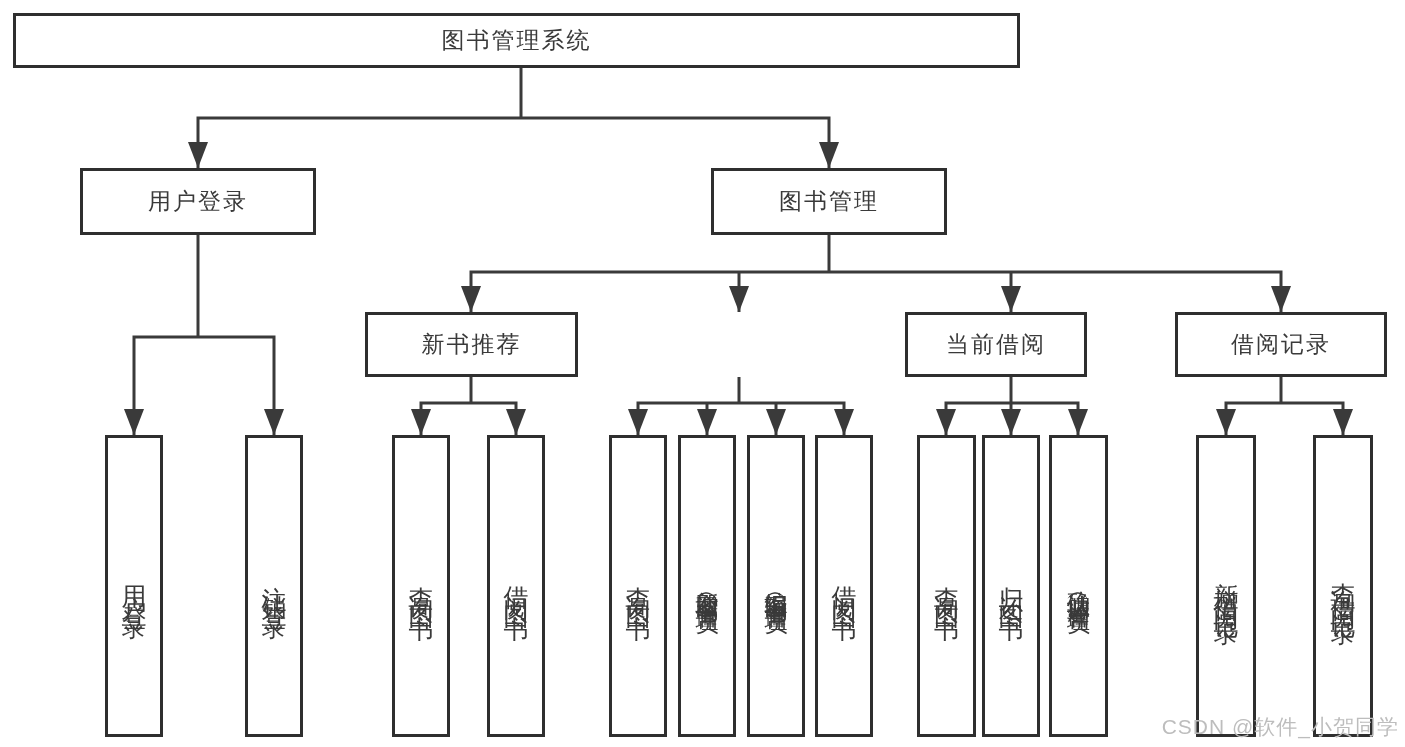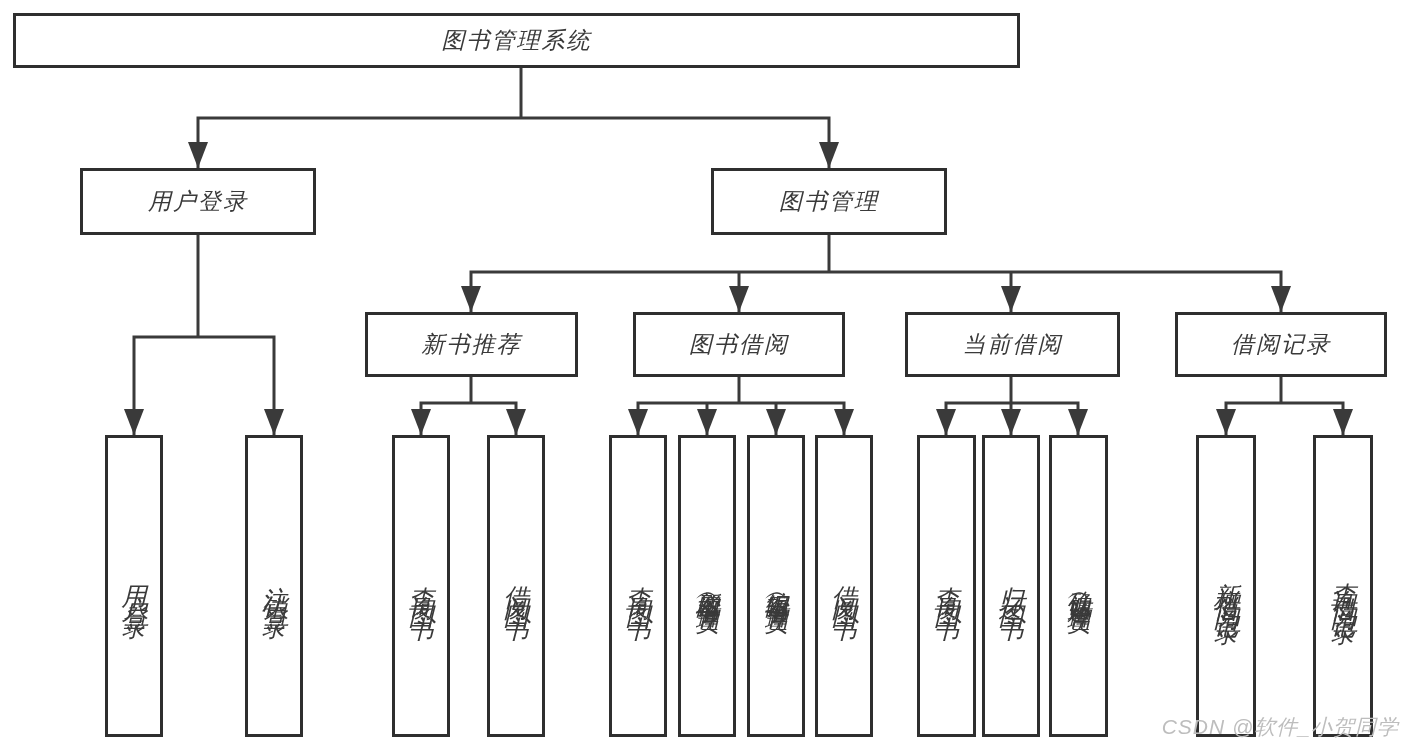--- a/index.html
+++ b/index.html
@@ -4,21 +4,20 @@
 <style>
   html, body { margin: 0; padding: 0; background: #ffffff; }
   #stage {
     position: relative;
     width: 1405px;
     height: 747px;
     background: var(--background, #ffffff);
     font-family: "Liberation Sans", sans-serif;
     color: var(--text, #3a3a3a);
     overflow: hidden;
-    font-style: italic;
   }
   #wires {
     position: absolute;
     left: 0; top: 0;
     width: 1405px; height: 747px;
     color: var(--line, #3a3a3a);
     z-index: 1;
   }
   #wires path { stroke: currentColor; stroke-width: 3; fill: none; }
   #wires polygon { fill: currentColor; stroke: none; }
@@ -124,24 +123,21 @@
   <div class="box" style="left:80px; top:168px; width:236px; height:67px;">
     <span class="hlabel">用户登录</span>
   </div>
   <div class="box" style="left:365px; top:312px; width:213px; height:65px;">
     <span class="hlabel">新书推荐</span>
   </div>
 
   <div class="box" style="left:711px; top:168px; width:236px; height:67px;">
     <span class="hlabel">图书管理</span>
   </div>
-  <div class="box" style="left:633px; top:312px; width:212px; height:65px;">
-    <span class="hlabel">图书借阅</span>
-  </div>
-  <div class="box" style="left:905px; top:312px; width:215px; height:65px;">
+  <div class="box" style="left:905px; top:312px; width:182px; height:65px;">
     <span class="hlabel">当前借阅</span>
   </div>
   <div class="box" style="left:1175px; top:312px; width:212px; height:65px;">
     <span class="hlabel">借阅记录</span>
   </div>
 
   <div class="box" style="left:105px; top:435px; width:58px; height:302px;">
     <span class="vtext">用户登录</span>
   </div>
   <div class="box" style="left:245px; top:435px; width:58px; height:302px;">

